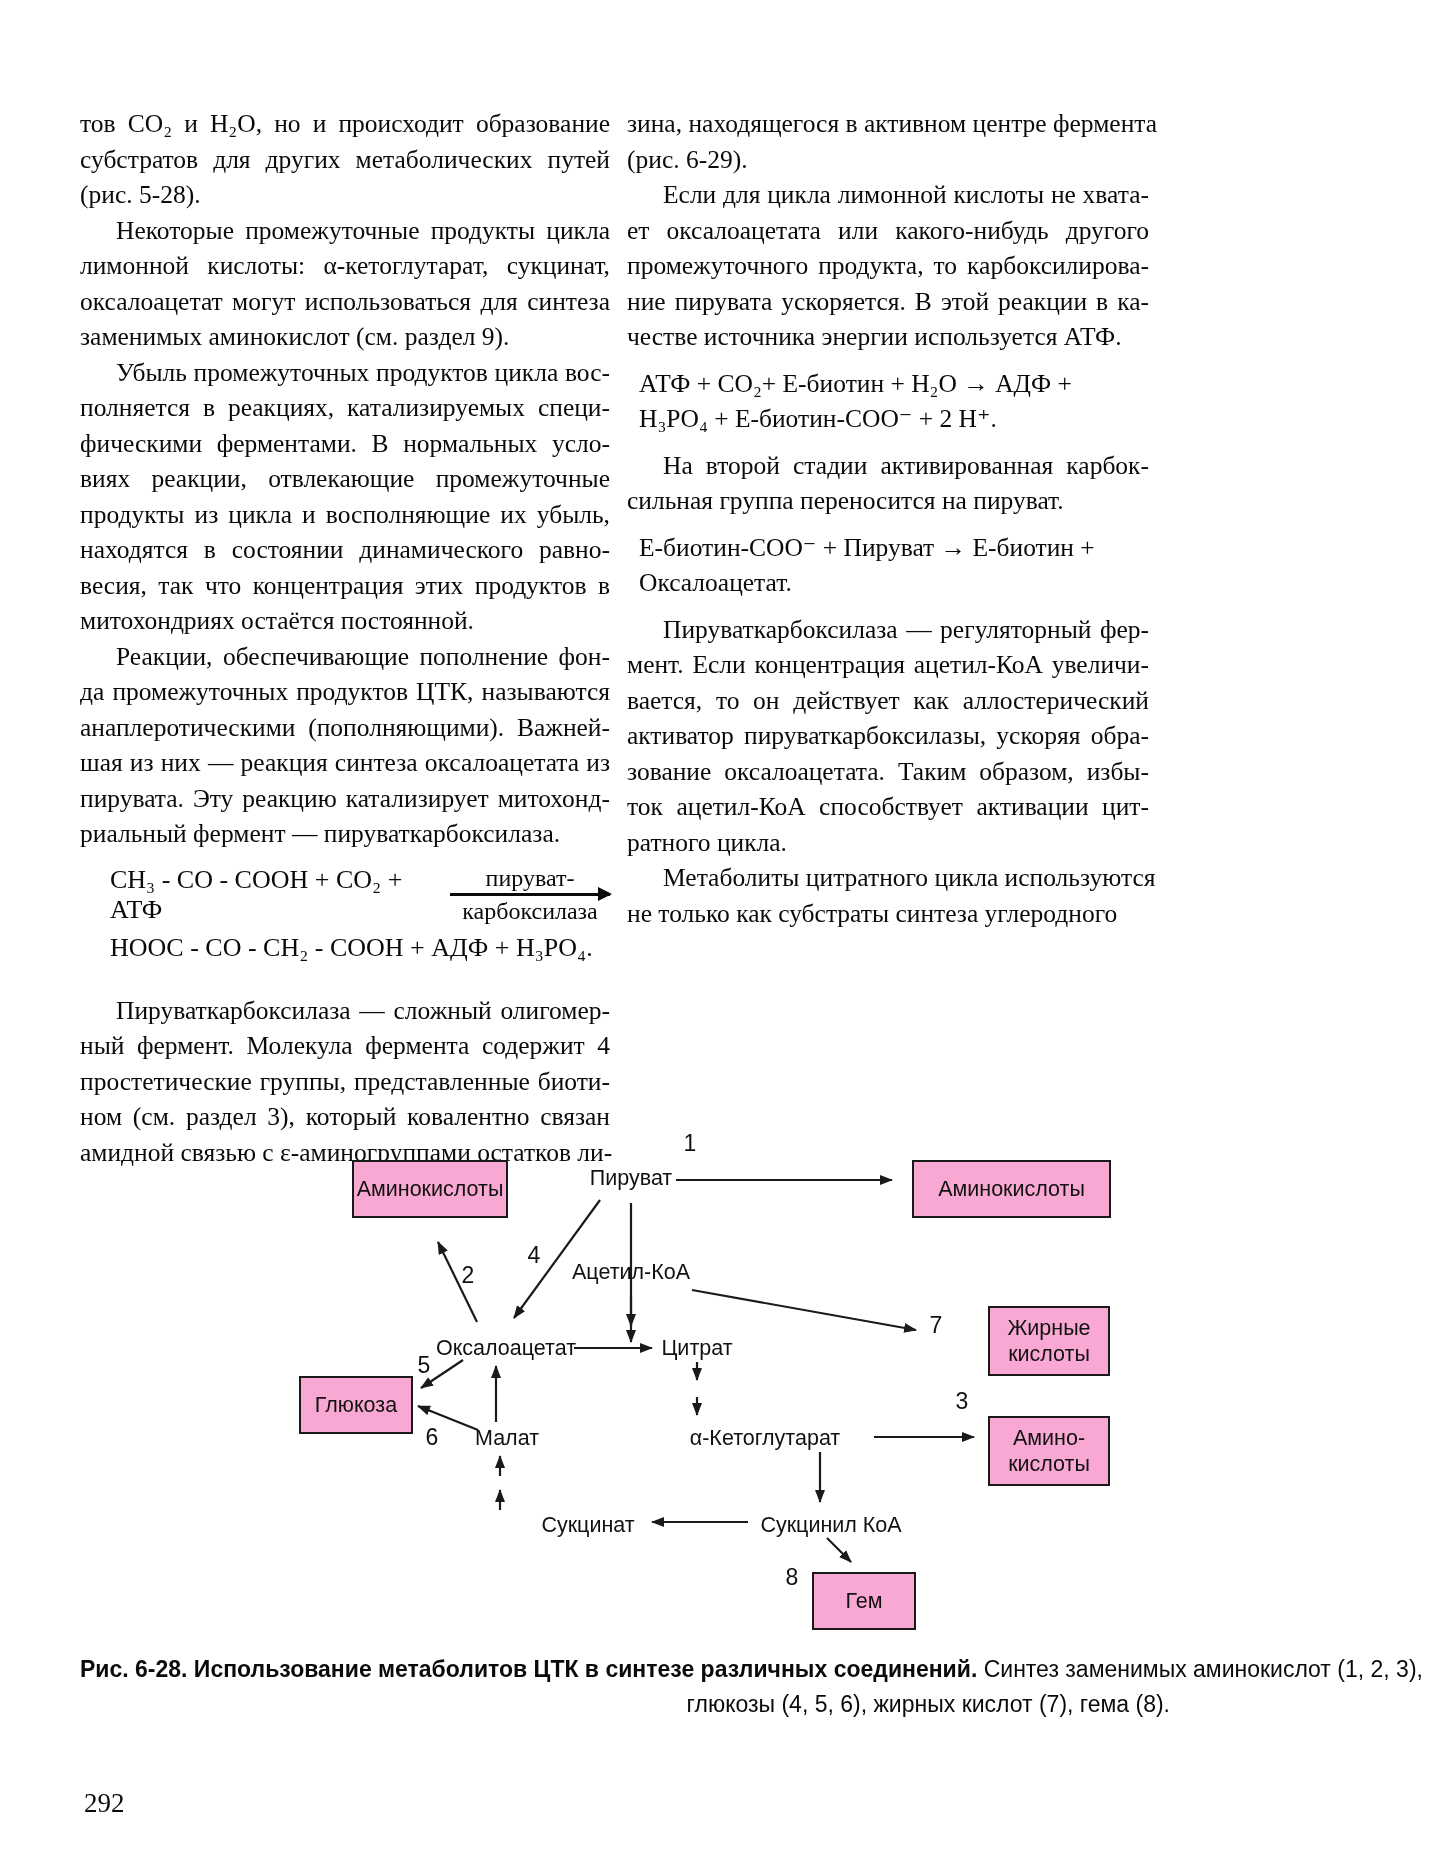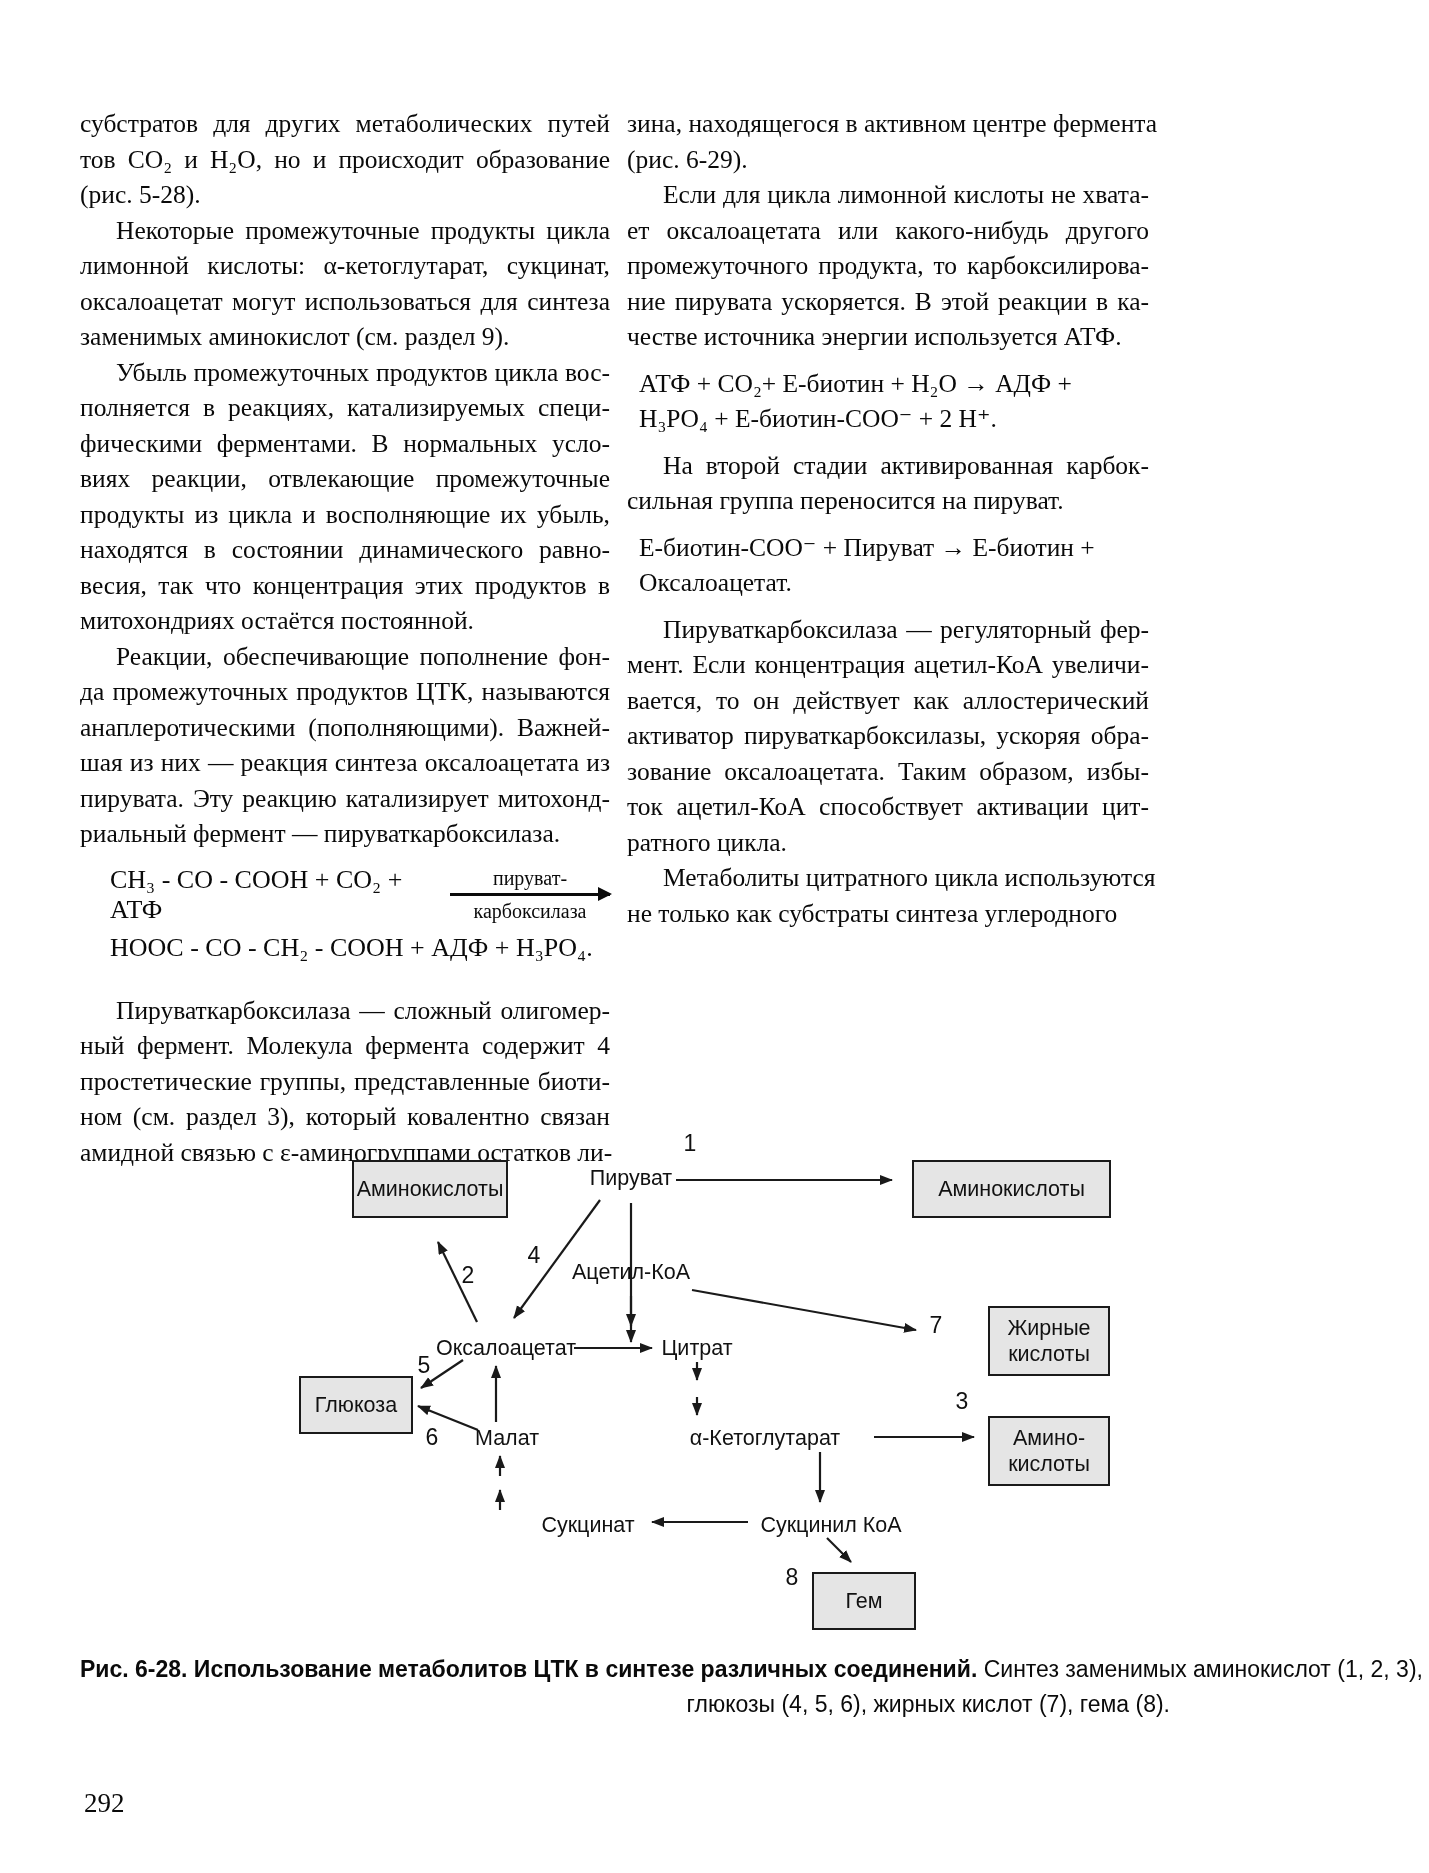--- a/index.html
+++ b/index.html
@@ -12,52 +12,52 @@
   .col{position:absolute;font-size:25.5px;line-height:35.5px;}
   .para .line{text-align:justify;text-align-last:justify;white-space:nowrap;}
   .para .line.last{text-align-last:left;}
   .para.indent .line:first-child{text-indent:36px;}
   .para.eq{margin:11px 0 11px 12px;}
   .para.eq .line{text-align:left;text-align-last:left;white-space:nowrap;}
 
   
   .eq-block{margin:13px 0 30px 30px;font-size:26px;line-height:30px;}
   .eq-row{display:flex;align-items:center;}
-  .enzyme-stack{display:inline-flex;flex-direction:column;align-items:center;margin-left:10px;font-size:20px;line-height:26px;}
+  .enzyme-stack{display:inline-flex;flex-direction:column;align-items:center;margin-left:10px;font-size:24px;line-height:26px;}
   .rxn-arrow{position:relative;width:160px;height:3px;background:#0a0a0a;margin:2px 0;}
   .rxn-arrow:after{content:"";position:absolute;right:-2px;top:-6px;border-left:14px solid #0a0a0a;border-top:7.5px solid transparent;border-bottom:7.5px solid transparent;}
   .eq-line2{margin-top:8px;}
 
   
   #diagram{position:absolute;left:0;top:1090px;width:1429px;height:600px;
     font-family:"Liberation Sans","DejaVu Sans",sans-serif;font-size:21.5px;color:#111;}
   #diagram svg{position:absolute;left:0;top:0;}
   .dnode{position:absolute;transform:translateX(-50%);white-space:nowrap;}
   .dbox{position:absolute;border:2px solid #1a1a1a;display:flex;flex-direction:column;
-    align-items:center;justify-content:center;text-align:center;line-height:26px;background:#e5e5e5;}
+    align-items:center;justify-content:center;text-align:center;line-height:26px;background:#f9a8d4;}
   .dnum{position:absolute;transform:translateX(-50%);font-size:23px;}
 
   
   #caption{position:absolute;left:80px;top:1652px;width:1090px;
     font-family:"Liberation Sans","DejaVu Sans",sans-serif;font-size:23px;line-height:35px;color:#0a0a0a;text-align:right;}
   #caption .cap-line{white-space:nowrap;}
   #caption b{font-weight:bold;}
 
   #page-number{position:absolute;left:84px;top:1788px;font-size:27px;}
 </style>
 </head>
 <body>
 
 <div id="page">
 
   <div class="col" style="left:80px;top:106px;width:530px;">
     <div>
         <div class="para">
+          <div class="line">тов CO₂ и H₂O, но и происходит образование</div>
           <div class="line">субстратов для других метаболических путей</div>
-          <div class="line">тов CO₂ и H₂O, но и происходит образование</div>
           <div class="line last">(рис. 5-28).</div>
         </div>
         <div class="para indent">
           <div class="line">Некоторые промежуточные продукты цикла</div>
           <div class="line">лимонной кислоты: α-кетоглутарат, сукцинат,</div>
           <div class="line">оксалоацетат могут использоваться для синтеза</div>
           <div class="line last">заменимых аминокислот (см. раздел 9).</div>
         </div>
         <div class="para indent">
           <div class="line">Убыль промежуточных продуктов цикла вос-</div>

